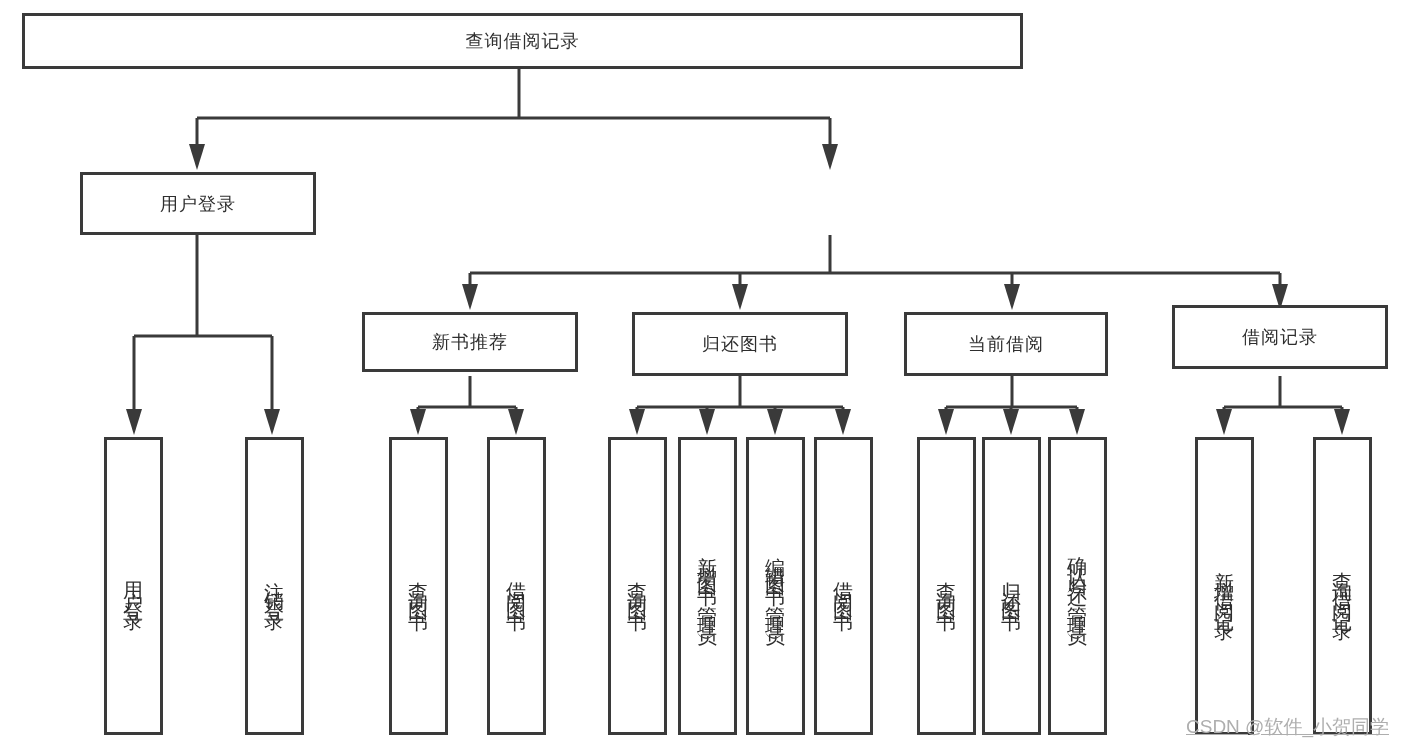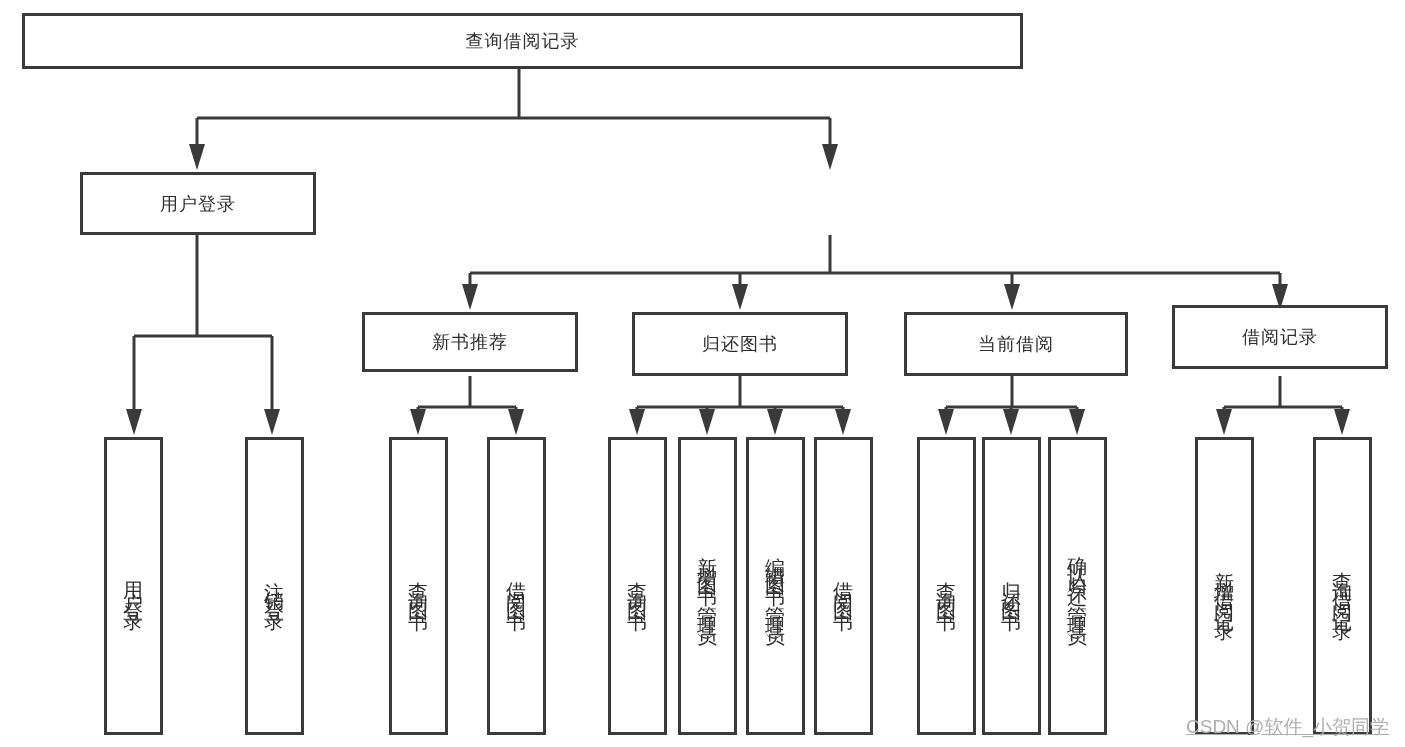--- a/index.html
+++ b/index.html
@@ -124,21 +124,21 @@
   <div class="hnode" style="left:80px; top:172px; width:236px; height:63px;">
     <span>用户登录</span>
   </div>
 
   <div class="hnode" style="left:362px; top:312px; width:216px; height:60px;">
     <span>新书推荐</span>
   </div>
   <div class="hnode" style="left:632px; top:312px; width:216px; height:64px;">
     <span>归还图书</span>
   </div>
-  <div class="hnode" style="left:904px; top:312px; width:224px; height:64px;">
+  <div class="hnode" style="left:904px; top:312px; width:204px; height:64px;">
     <span>当前借阅</span>
   </div>
   <div class="hnode" style="left:1172px; top:305px; width:216px; height:64px;">
     <span>借阅记录</span>
   </div>
 
   <div class="leaf" style="left:104px;">
     <span class="vtext">用户登录</span>
   </div>
   <div class="leaf" style="left:245px;">

